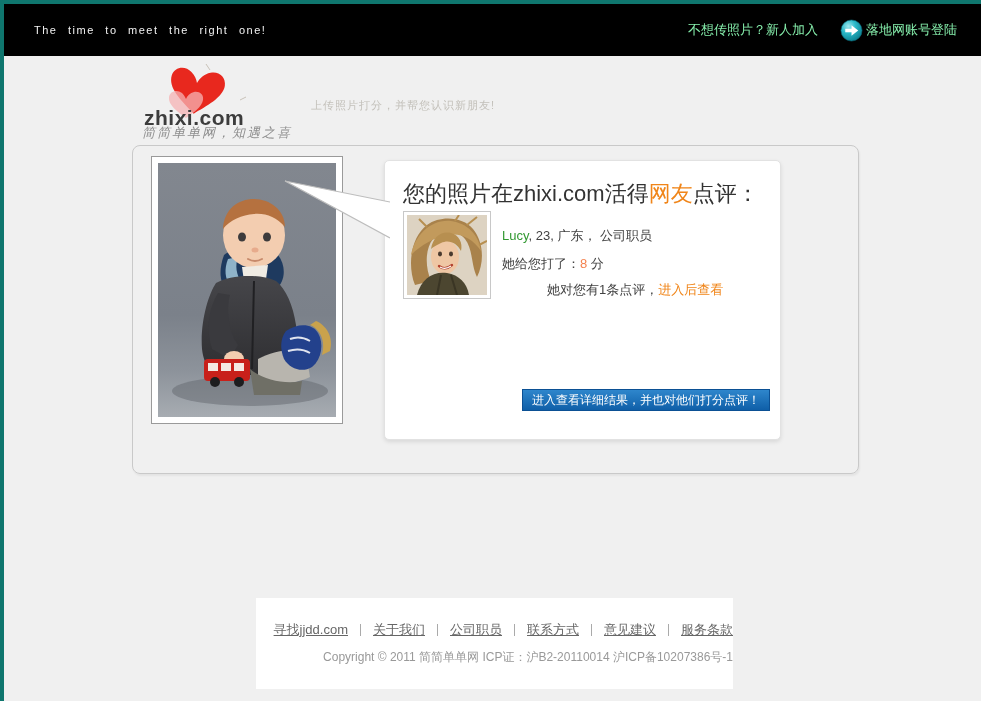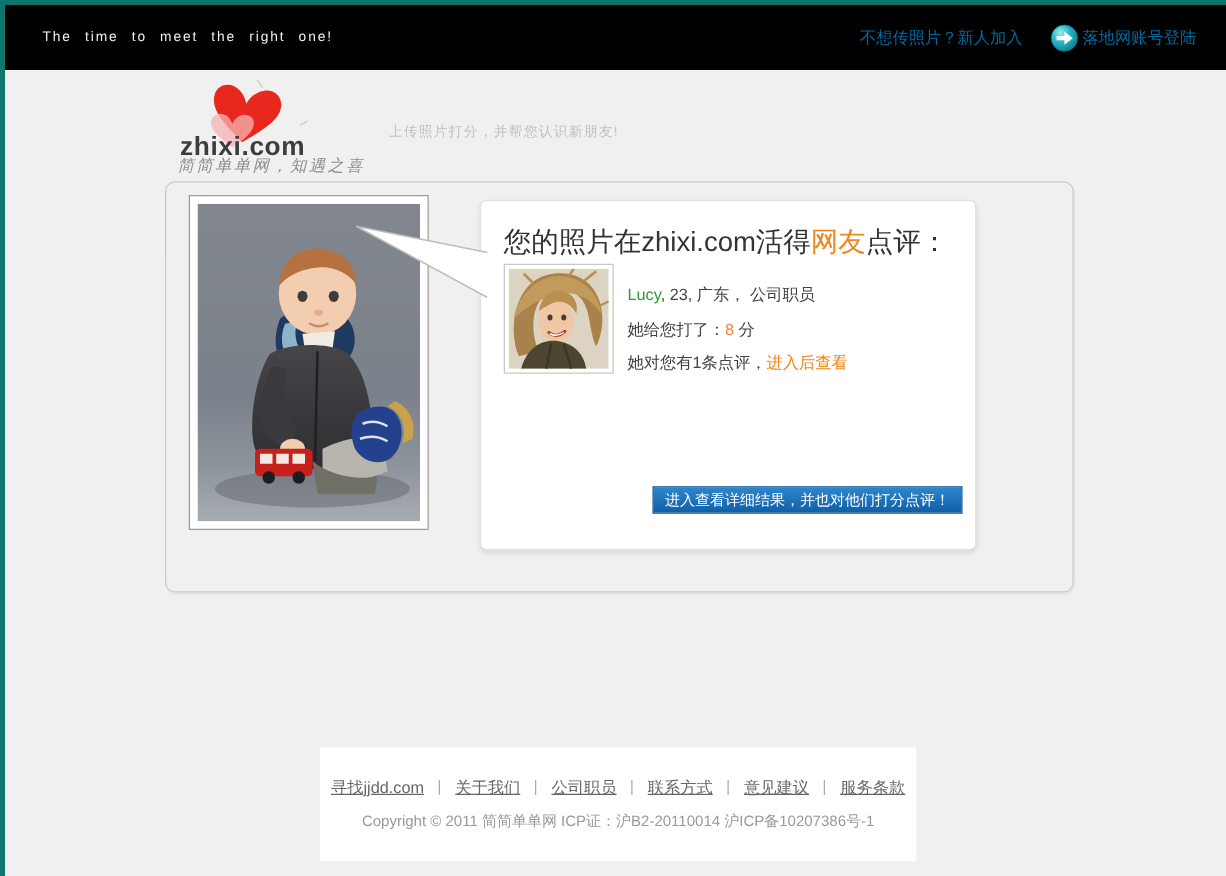--- a/index.html
+++ b/index.html
@@ -19,21 +19,21 @@
     background:#000; z-index:5;
   }
   .topbar-slogan {
     position:absolute; left:30px; top:50%; transform:translateY(-50%);
     color:#f2f2f2; font-size:11px; letter-spacing:1.5px; word-spacing:6px;
   }
   .topbar-right {
     position:absolute; right:26px; top:0; height:100%;
     display:flex; align-items:center; color:#fff; font-size:13px;
   }
-  .topbar-link { color:#0369a1; text-decoration:none; cursor:pointer;text-align:center; }
+  .topbar-link { color:#86efac; text-decoration:none; cursor:pointer;text-align:center; }
   .join-link { margin-right:22px; }
   .login-link { display:flex; align-items:center; gap:3px; }
   .login-icon { width:23px; height:23px; display:block; }
 
   
   .logo-block { position:absolute; left:138px; top:58px; width:180px; height:80px; }
   .logo-heart { position:absolute; left:10px; top:0; }
   .logo-text {
     position:absolute; left:2px; top:44px; font-size:21px; font-weight:bold;
     color:#3c3c3c; letter-spacing:0.5px;
@@ -72,37 +72,37 @@
   }
   .title-highlight { color:#f08519; }
   .reviewer-avatar {
     position:absolute; left:18px; top:50px; width:80px; height:80px;
     padding:3px; border:1px solid #c8c8c8; background:#fff; cursor:pointer;
   }
   .reviewer-avatar svg { display:block; }
   .info-line { position:absolute; left:117px; font-size:13px; color:#424242; white-space:nowrap; }
   .line-name { top:66px; }
   .line-score { top:94px; }
-  .line-comment { top:120px; }
+  .line-comment { top:120px;margin-left:45px; }
   .name-green { color:#339933; }
   .score-orange { color:#f4824f; }
   .link-orange { color:#f08519; text-decoration:none; cursor:pointer; }
 
   .cta-button {
     position:absolute; right:10px; top:228px; height:20px; line-height:20px;
     padding:0 9px; font-size:12px; color:#fff; white-space:nowrap;
     background:linear-gradient(#2e86cc,#0f5fa8);
     border:1px solid #0b5094; cursor:pointer;
   }
 
   
   .footer-box {
     position:absolute; left:252px; top:594px; width:477px; height:91px;
     background:#fff; display:flex; flex-direction:column;
-    align-items:center; justify-content:center; gap:10px;
+    align-items:flex-end; justify-content:center; gap:10px;
   }
   .footer-links { display:flex; align-items:center; }
   .footer-link {
     color:#666; font-size:13px; text-decoration:underline; cursor:pointer;
     white-space:nowrap;
   }
   .footer-divider {
     width:1px; height:12px; background:#aaa; margin:0 12px; display:inline-block;
   }
   .copyright { font-size:12px; color:#999; white-space:nowrap; }

